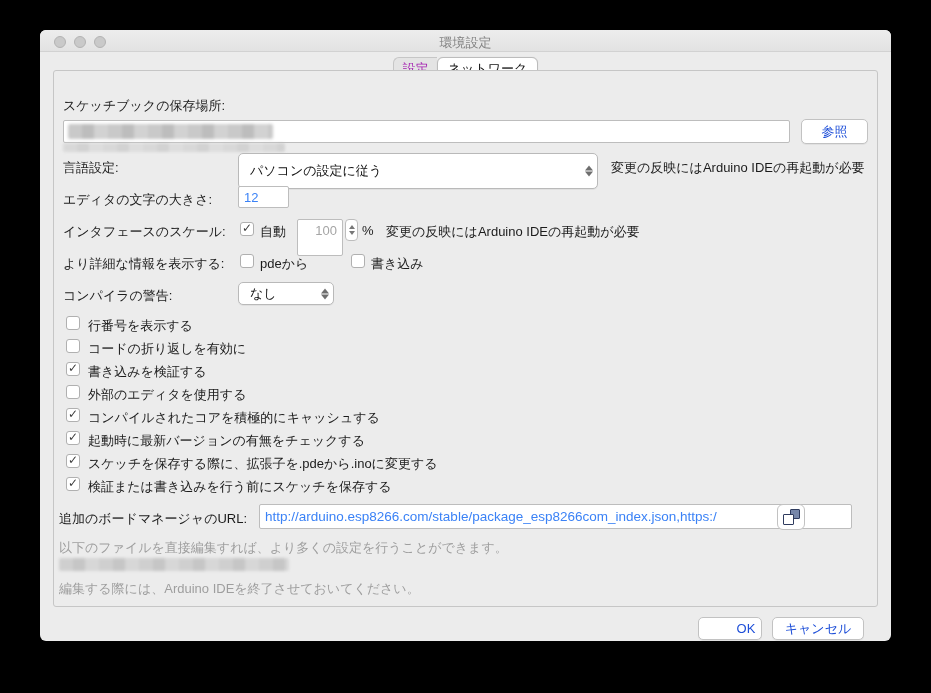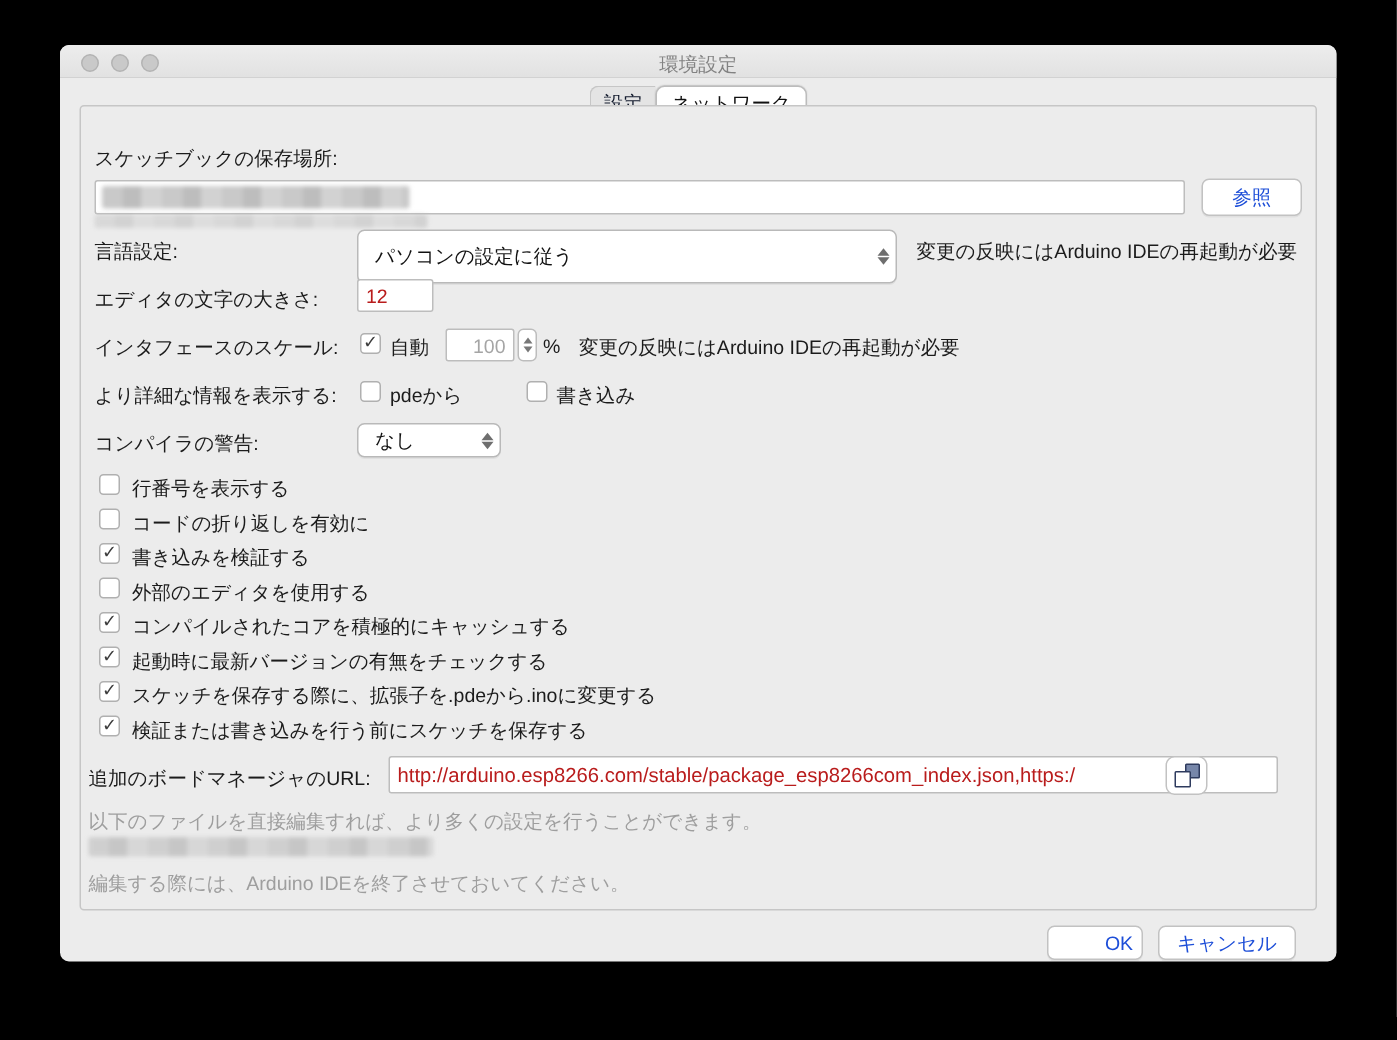--- a/index.html
+++ b/index.html
@@ -15,32 +15,32 @@
     border-radius:6px 6px 0 0; }
   .tl { position:absolute; top:6px; width:12px; height:12px; border-radius:50%;
     background:#c9c9c9; border:1px solid #b3b3b3; }
   .tl.close{ left:14px; } .tl.min{ left:34px; } .tl.max{ left:54px; }
   .title { position:absolute; left:0; right:0; top:4px; text-align:center;
     font-size:13px; color:#828282; }
 
   .tabs { position:absolute; left:353px; top:27px; height:24px; display:flex; }
   .tab { height:24px; font-size:13px; display:flex; align-items:center; justify-content:center; }
   .tab.selected { width:44px; background:#e4e4e4; border:1px solid #c6c6c6;
-    border-radius:6px 0 0 6px; color:#0f172a; border-right:none; }
+    border-radius:6px 0 0 6px; color:#a21caf; border-right:none; }
   .tab.idle { width:101px; background:#ffffff; border:1px solid #bcbcbc;
     border-radius:6px; color:#111; box-shadow:0 0 1px rgba(0,0,0,.15); }
 
   .panel { position:absolute; left:13px; top:40px; width:825px; height:537px;
     background:#ececec; border:1px solid #c6c6c6; border-radius:3px;padding-left:25px; }
 
   .lbl { position:absolute; font-size:13px; color:#1b1b1b; white-space:nowrap; }
   .gray { color:#9e9e9e; }
 
   .field { position:absolute; background:#fff; border:1px solid #bdbdbd;
-    border-radius:2px; font-size:13px; color:#b91c1c; padding:3px 5px;
+    border-radius:2px; font-size:13px; color:#3b82f6; padding:3px 5px;
     white-space:nowrap; overflow:hidden; }
   .field.disabled { color:#a5a5a5; text-align:right; }
 
   .redact { position:absolute; background:
     repeating-linear-gradient(90deg,#c9c9c9 0 14px,#bdbdbd 14px 26px,#d2d2d2 26px 40px);
     filter:blur(1.5px); border-radius:2px; }
 
   .btn { position:absolute; background:#fff; border:1px solid #c2c2c2; border-radius:5px;
     font-size:13px; color:#1d4ed8; display:flex; align-items:center; justify-content:center;
     box-shadow:0 1px 0 rgba(0,0,0,.05); cursor:default; }
@@ -114,21 +114,21 @@
           </span>
       </div>
       <div class="note" style="left:557px; top:88px;">変更の反映にはArduino IDEの再起動が必要</div>
 
       <div class="lbl" style="left:9px; top:120px;">エディタの文字の大きさ:</div>
       <div class="field" style="left:184px; top:115px; width:51px; height:22px;">12</div>
 
       <div class="lbl" style="left:9px; top:152px;">インタフェースのスケール:</div>
       <span class="checkbox checked" style="left:186px; top:151px;"></span>
       <div class="lbl" style="left:206px; top:152px;">自動</div>
-      <div class="field disabled" style="left:243px; top:148px; width:46px; height:22px;">100</div>
+      <div class="field disabled" style="left:243px; top:148px; width:46px; height:37px;">100</div>
       <span class="stepper" style="left:291px; top:148px;">
         <i class="up"></i>
           <i class="dn"></i>
         </span>
       <div class="lbl" style="left:308px; top:152px;">%</div>
       <div class="note" style="left:332px; top:152px;">変更の反映にはArduino IDEの再起動が必要</div>
 
       <div class="lbl" style="left:9px; top:184px;">より詳細な情報を表示する:</div>
       <span class="checkbox" style="left:186px; top:183px;"></span>
       <div class="lbl" style="left:206px; top:184px;">pdeから</div>

